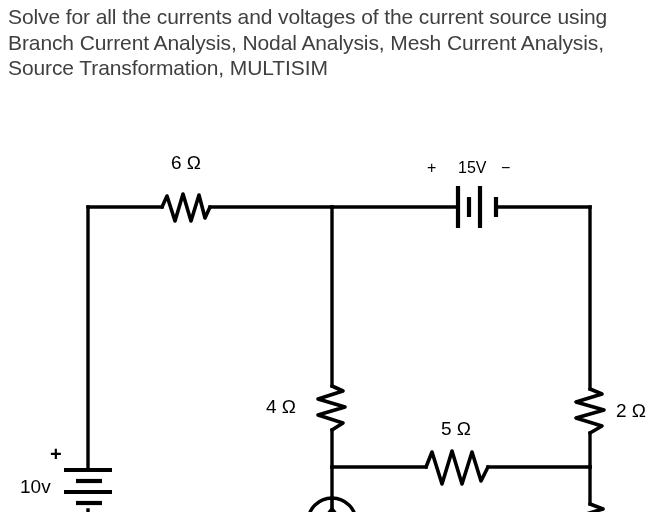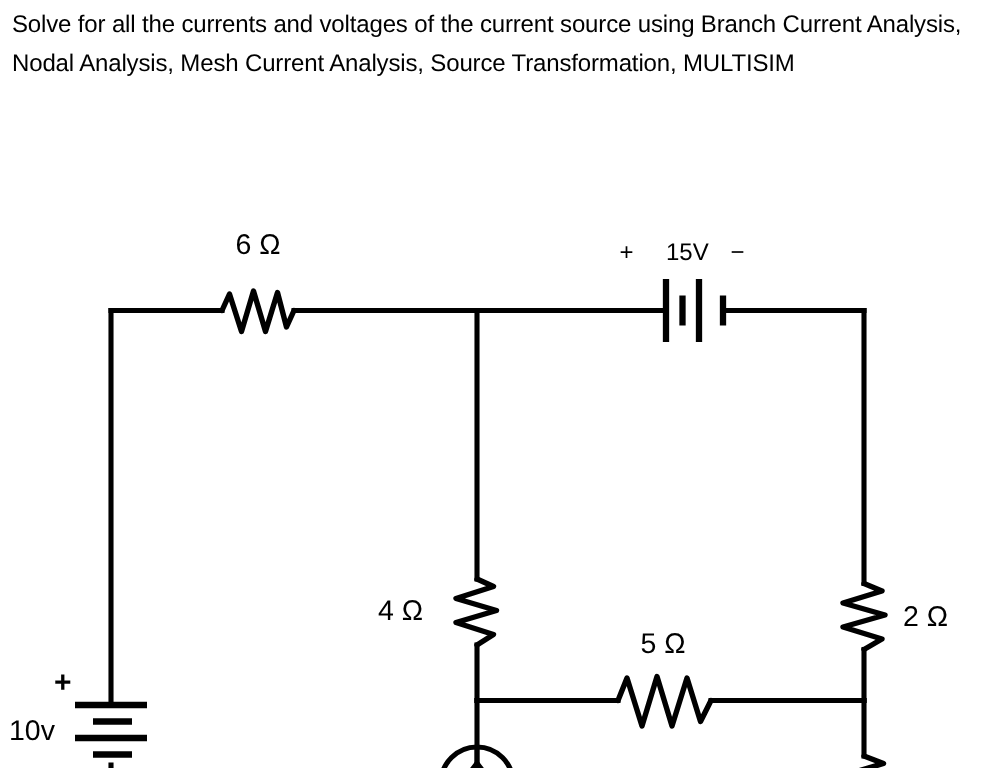--- a/index.html
+++ b/index.html
@@ -18,29 +18,29 @@
     position: relative;
     width: 664px;
     height: 512px;
     background: #ffffff;
   }
   #question {
     position: absolute;
     left: 8px;
     top: 4px;
     width: 648px;
-    font-size: 16px;
+    font-size: 21px;
     line-height: 25.5px;
-    color: #000000;
+    color: #404040;
     font-family: "Liberation Sans", sans-serif;
     letter-spacing: -0.1px;
   }
   #circuit-wrap {
     position: absolute;
-    left: 0;
+    left: 14px;
     top: 136px;
     width: 648px;
     height: 376px;
     text-decoration: underline;
   }
   svg#circuit {
     display: block;
   }
   .wire {
     stroke: #000000;

